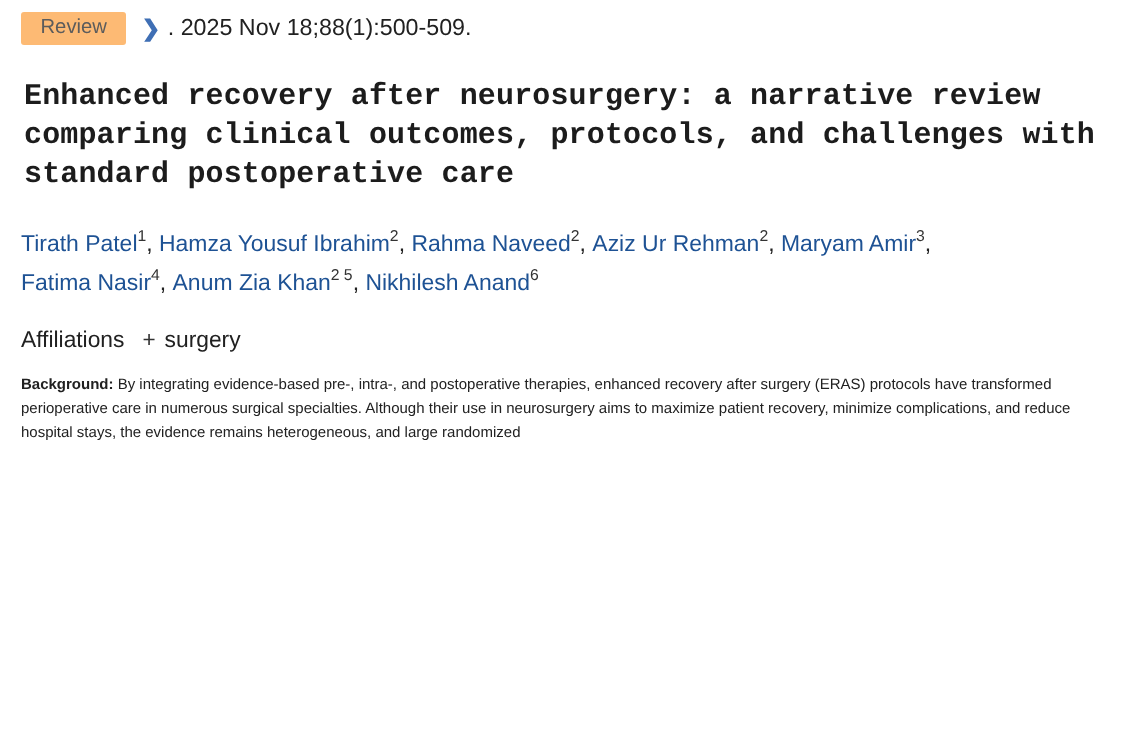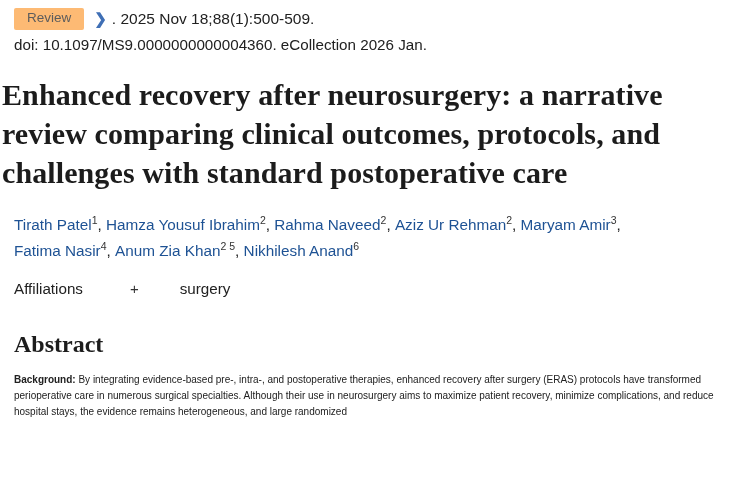--- a/index.html
+++ b/index.html
@@ -57,25 +57,25 @@
     font-size: 15.5px;
     color: #212121;
   }
   .doi-line {
     padding: 6px 14px 0 14px;
     font-size: 15.2px;
     color: #212121;
   }
   
   h1.title {
-    font-family: Liberation Serif, serif;
-    font-size: 30px;
+    font-family: Liberation Mono, monospace;
+    font-size: 20px;
     font-weight: 700;
     line-height: 1.30;
-    margin: 22px 14px 0 2px;
+    margin: 22px 14px 0 16px;
     color: #1c1c1c;
     letter-spacing: 0.1px;
   }
   
   .authors {
     margin: 20px 14px 0 14px;
     font-size: 15.3px;
     line-height: 1.62;
     color: #1e5294;
   }
@@ -92,21 +92,20 @@
   .comma {
     color: #212121;
   }
   
   .affil {
     margin: 16px 14px 0 14px;
     font-size: 15.2px;
     color: #212121;
     display: flex;
     align-items: center;
-    gap: 35px;
   }
   .affil .plus {
     color: #333;
     margin: 0 6px 0 12px;
     font-size: 15px;
   }
   .expand {
     color: #212121;
     cursor: pointer;
   }
@@ -141,32 +140,30 @@
 <body>
 
 <div class="page">
 
   <div class="cit-line">
     <span class="badge">Review</span>
     <span class="chev">❯</span>
     <span class="cit-rest">. 2025 Nov 18;88(1):500-509.</span>
   </div>
 
-  <div class="doi-line">doi: 10.1097/MS9.0000000000004360. eCollection 2026 Jan.</div>
 
   <h1 class="title">Enhanced recovery after neurosurgery: a narrative review comparing clinical outcomes, protocols, and challenges with standard postoperative care</h1>
 
   <div class="authors">
     <span><span class="author">Tirath Patel</span><span class="sup">1</span></span><span class="comma">,&nbsp;</span><span><span class="author">Hamza Yousuf Ibrahim</span><span class="sup">2</span></span><span class="comma">,&nbsp;</span><span><span class="author">Rahma Naveed</span><span class="sup">2</span></span><span class="comma">,&nbsp;</span><span><span class="author">Aziz Ur Rehman</span><span class="sup">2</span></span><span class="comma">,&nbsp;</span><span><span class="author">Maryam Amir</span><span class="sup">3</span></span><span class="comma">,</span><br><span><span class="author">Fatima Nasir</span><span class="sup">4</span></span><span class="comma">,&nbsp;</span><span><span class="author">Anum Zia Khan</span><span class="sup">2 5</span></span><span class="comma">,&nbsp;</span><span><span class="author">Nikhilesh Anand</span><span class="sup">6</span></span>
   </div>
 
   <div class="affil">
     <span>Affiliations</span>
     <span class="plus">+</span>
     <span class="expand">surgery</span>
   </div>
 
 
-  <h2 class="abstract-head">Abstract</h2>
 
   <div class="abstract-body"><b>Background:</b><span> By integrating evidence-based pre-, intra-, and postoperative therapies, enhanced recovery after surgery (ERAS) protocols have transformed perioperative care in numerous surgical specialties. Although their use in neurosurgery aims to maximize patient recovery, minimize complications, and reduce hospital stays, the evidence remains heterogeneous, and large randomized</span></div>
 
 </div>
 
 </body></html>

